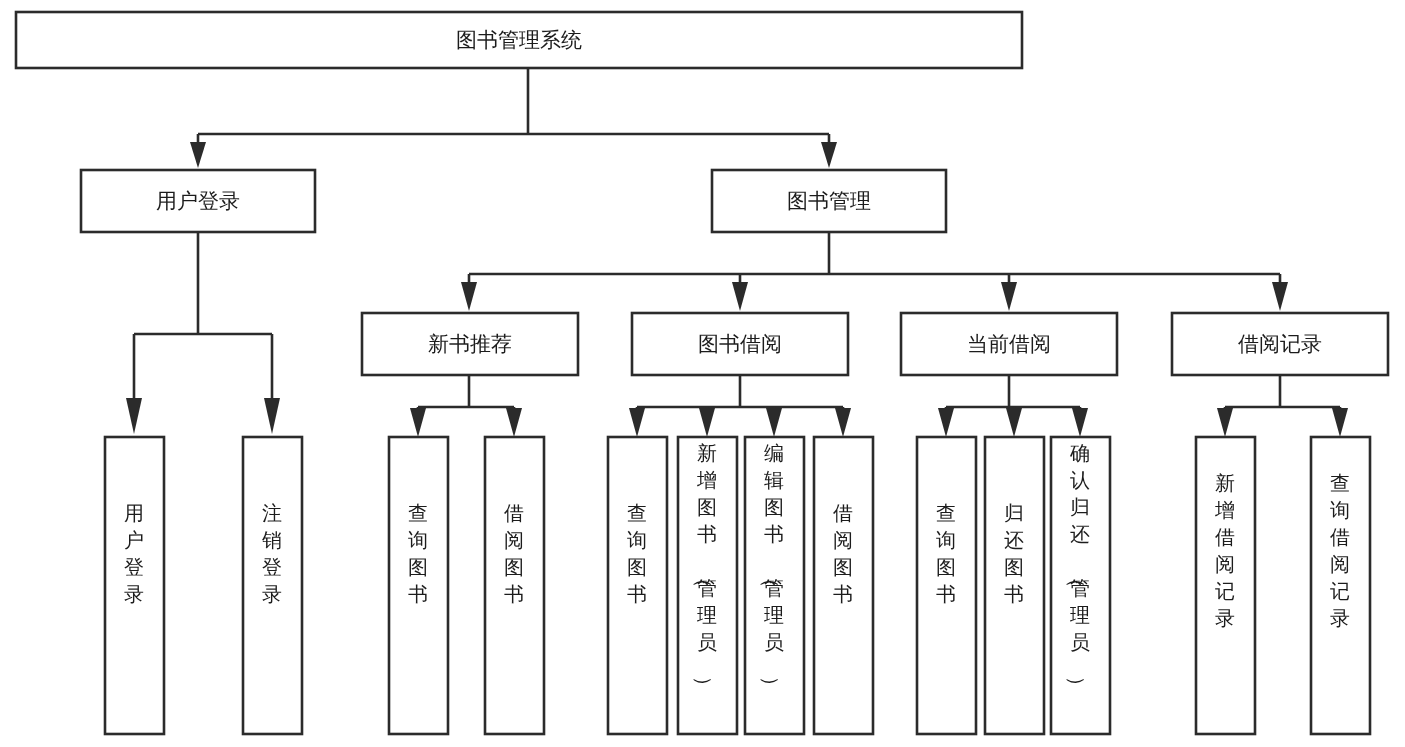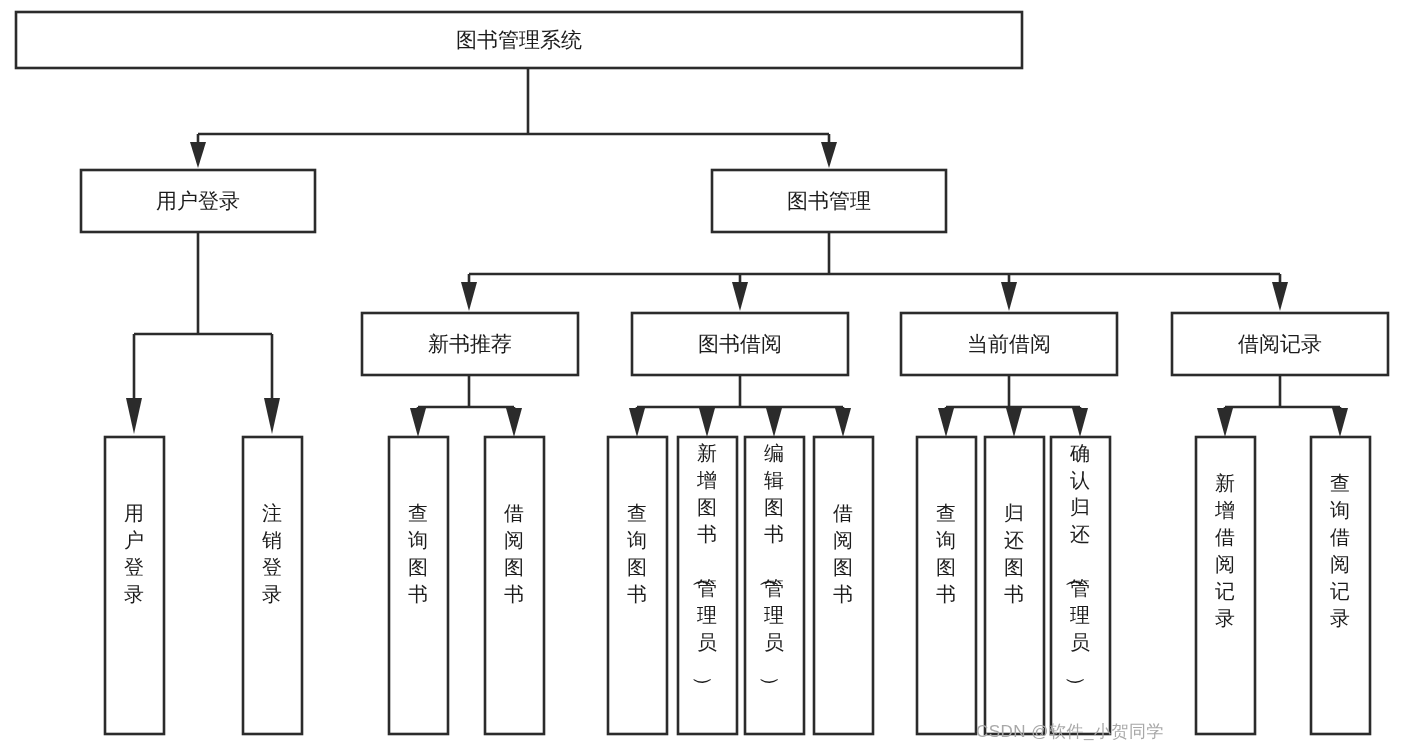--- a/index.html
+++ b/index.html
@@ -234,15 +234,14 @@
       <rect class="node-rect" x="1196" y="437" width="59" height="297"></rect>
       <text class="node-label-v" x="1225" y="490"><tspan x="1225" dy="0">新</tspan><tspan x="1225" dy="27">增</tspan><tspan x="1225" dy="27">借</tspan><tspan x="1225" dy="27">阅</tspan><tspan x="1225" dy="27">记</tspan><tspan x="1225" dy="27">录</tspan></text>
     </g>
     <g>
       <rect class="node-rect" x="1311" y="437" width="59" height="297"></rect>
       <text class="node-label-v" x="1340" y="490"><tspan x="1340" dy="0">查</tspan><tspan x="1340" dy="27">询</tspan><tspan x="1340" dy="27">借</tspan><tspan x="1340" dy="27">阅</tspan><tspan x="1340" dy="27">记</tspan><tspan x="1340" dy="27">录</tspan></text>
     </g>
 
   </svg>
 
-  <div class="watermark">CSDN @软件_小贺同学</div>
 
 </div>
 
 </body></html>

